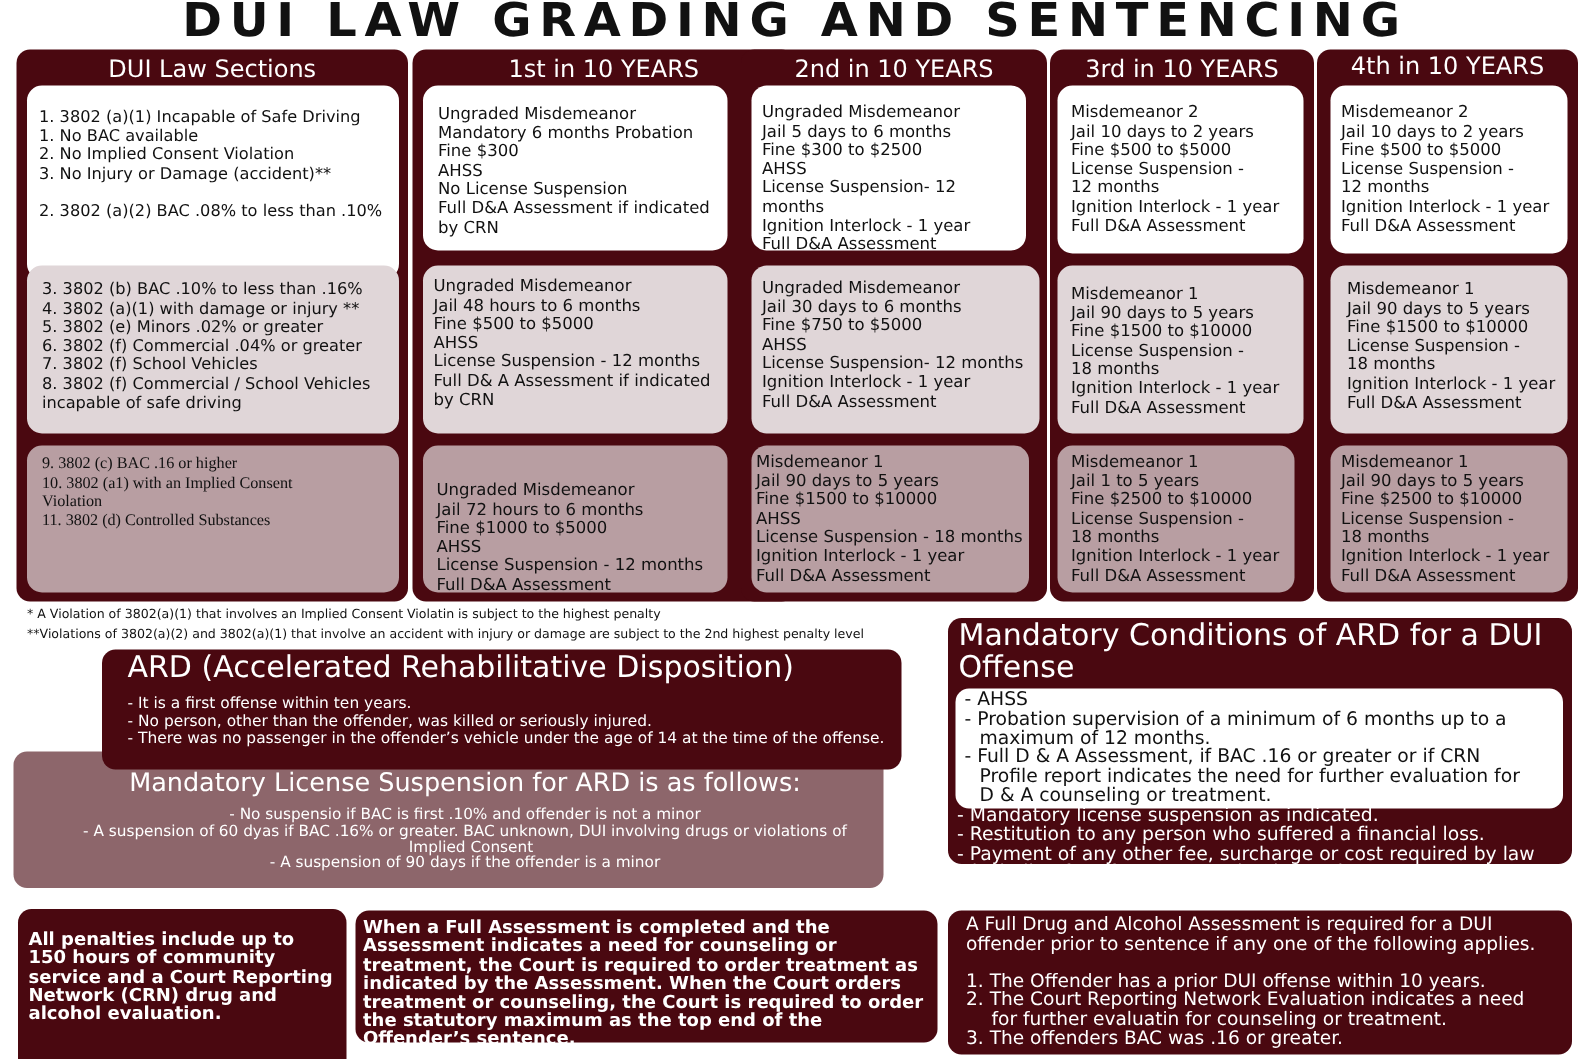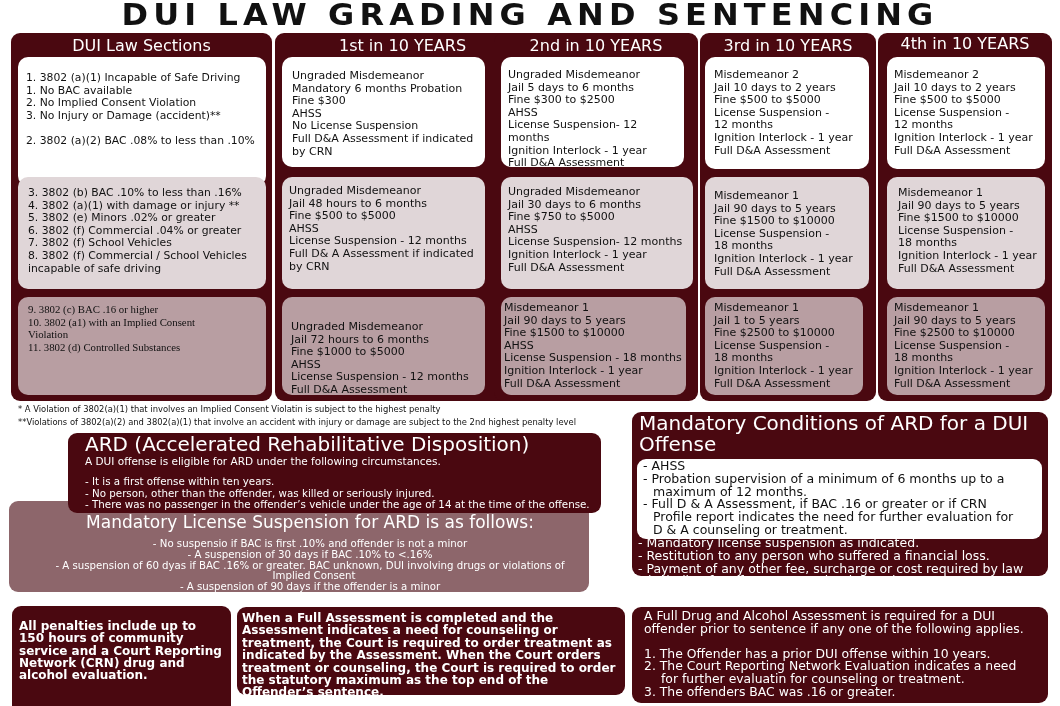--- a/index.html
+++ b/index.html
@@ -206,30 +206,28 @@
 Full D&amp;A Assessment</div>
 </div>
 
 <div class="footnote" style="top:404px;">* A Violation of 3802(a)(1) that involves an Implied Consent Violatin is subject to the highest penalty</div>
 <div class="footnote" style="top:417px;">**Violations of 3802(a)(2) and 3802(a)(1) that involve an accident with injury or damage are subject to the 2nd highest penalty level</div>
 
 <div class="mls">
   <div class="mls-title">Mandatory License Suspension for ARD is as follows:</div>
   <div class="mls-list">
     <div>- No suspensio if BAC is first .10% and offender is not a minor</div>
-    <div>- A suspension of 30 days if BAC .10% to &lt;.16%</div>
     <div>- A suspension of 60 dyas if BAC .16% or greater. BAC unknown, DUI involving drugs or violations of</div>
     <div class="cont">Implied Consent</div>
     <div>- A suspension of 90 days if the offender is a minor</div>
   </div>
 </div>
 
 <div class="ard">
   <div class="ard-title">ARD (Accelerated Rehabilitative Disposition)</div>
-  <div class="ard-intro">A DUI offense is eligible for ARD under the following circumstances.</div>
   <div class="ard-list">
     <div>- It is a first offense within ten years.</div>
     <div>- No person, other than the offender, was killed or seriously injured.</div>
     <div>- There was no passenger in the offender’s vehicle under the age of 14 at the time of the offense.</div>
   </div>
 </div>
 
 <div class="box-dark penalties">All penalties include up to 150 hours of community service and a Court Reporting Network (CRN) drug and alcohol evaluation.</div>
 <div class="box-dark fullassess">When a Full Assessment is completed and the Assessment indicates a need for counseling or treatment, the Court is required to order treatment as indicated by the Assessment. When the Court orders treatment or counseling, the Court is required to order the statutory maximum as the top end of the Offender’s sentence.</div>
 

